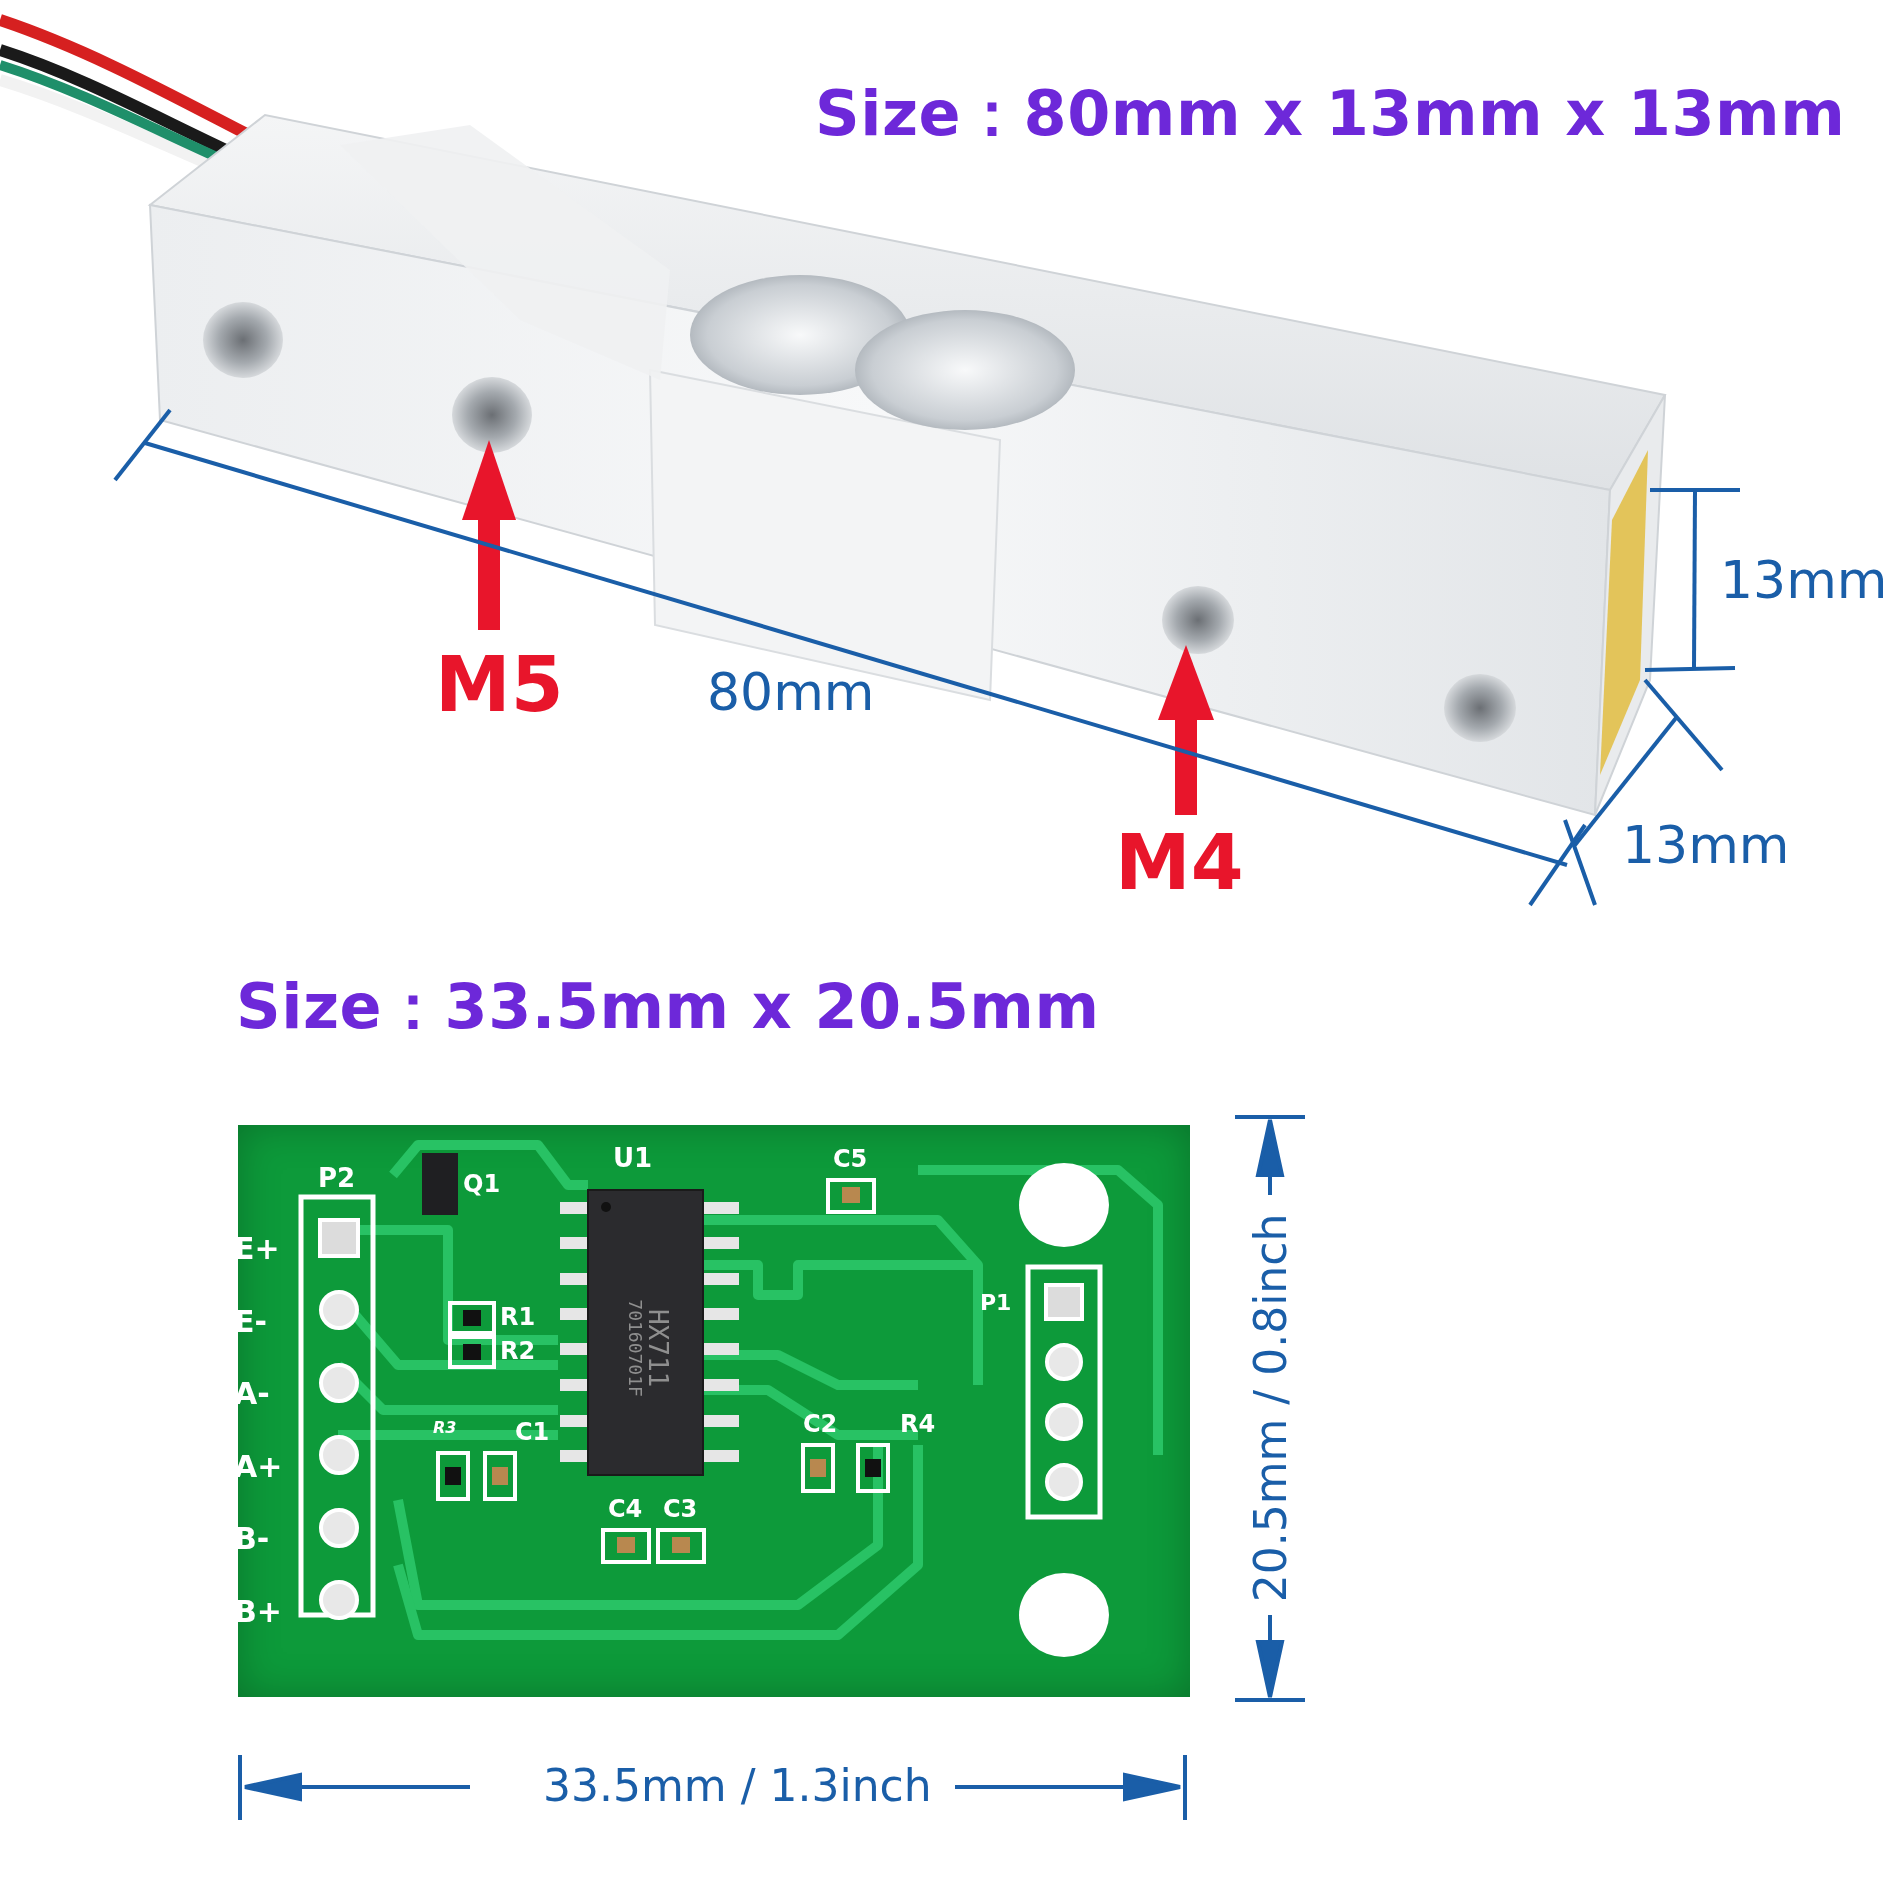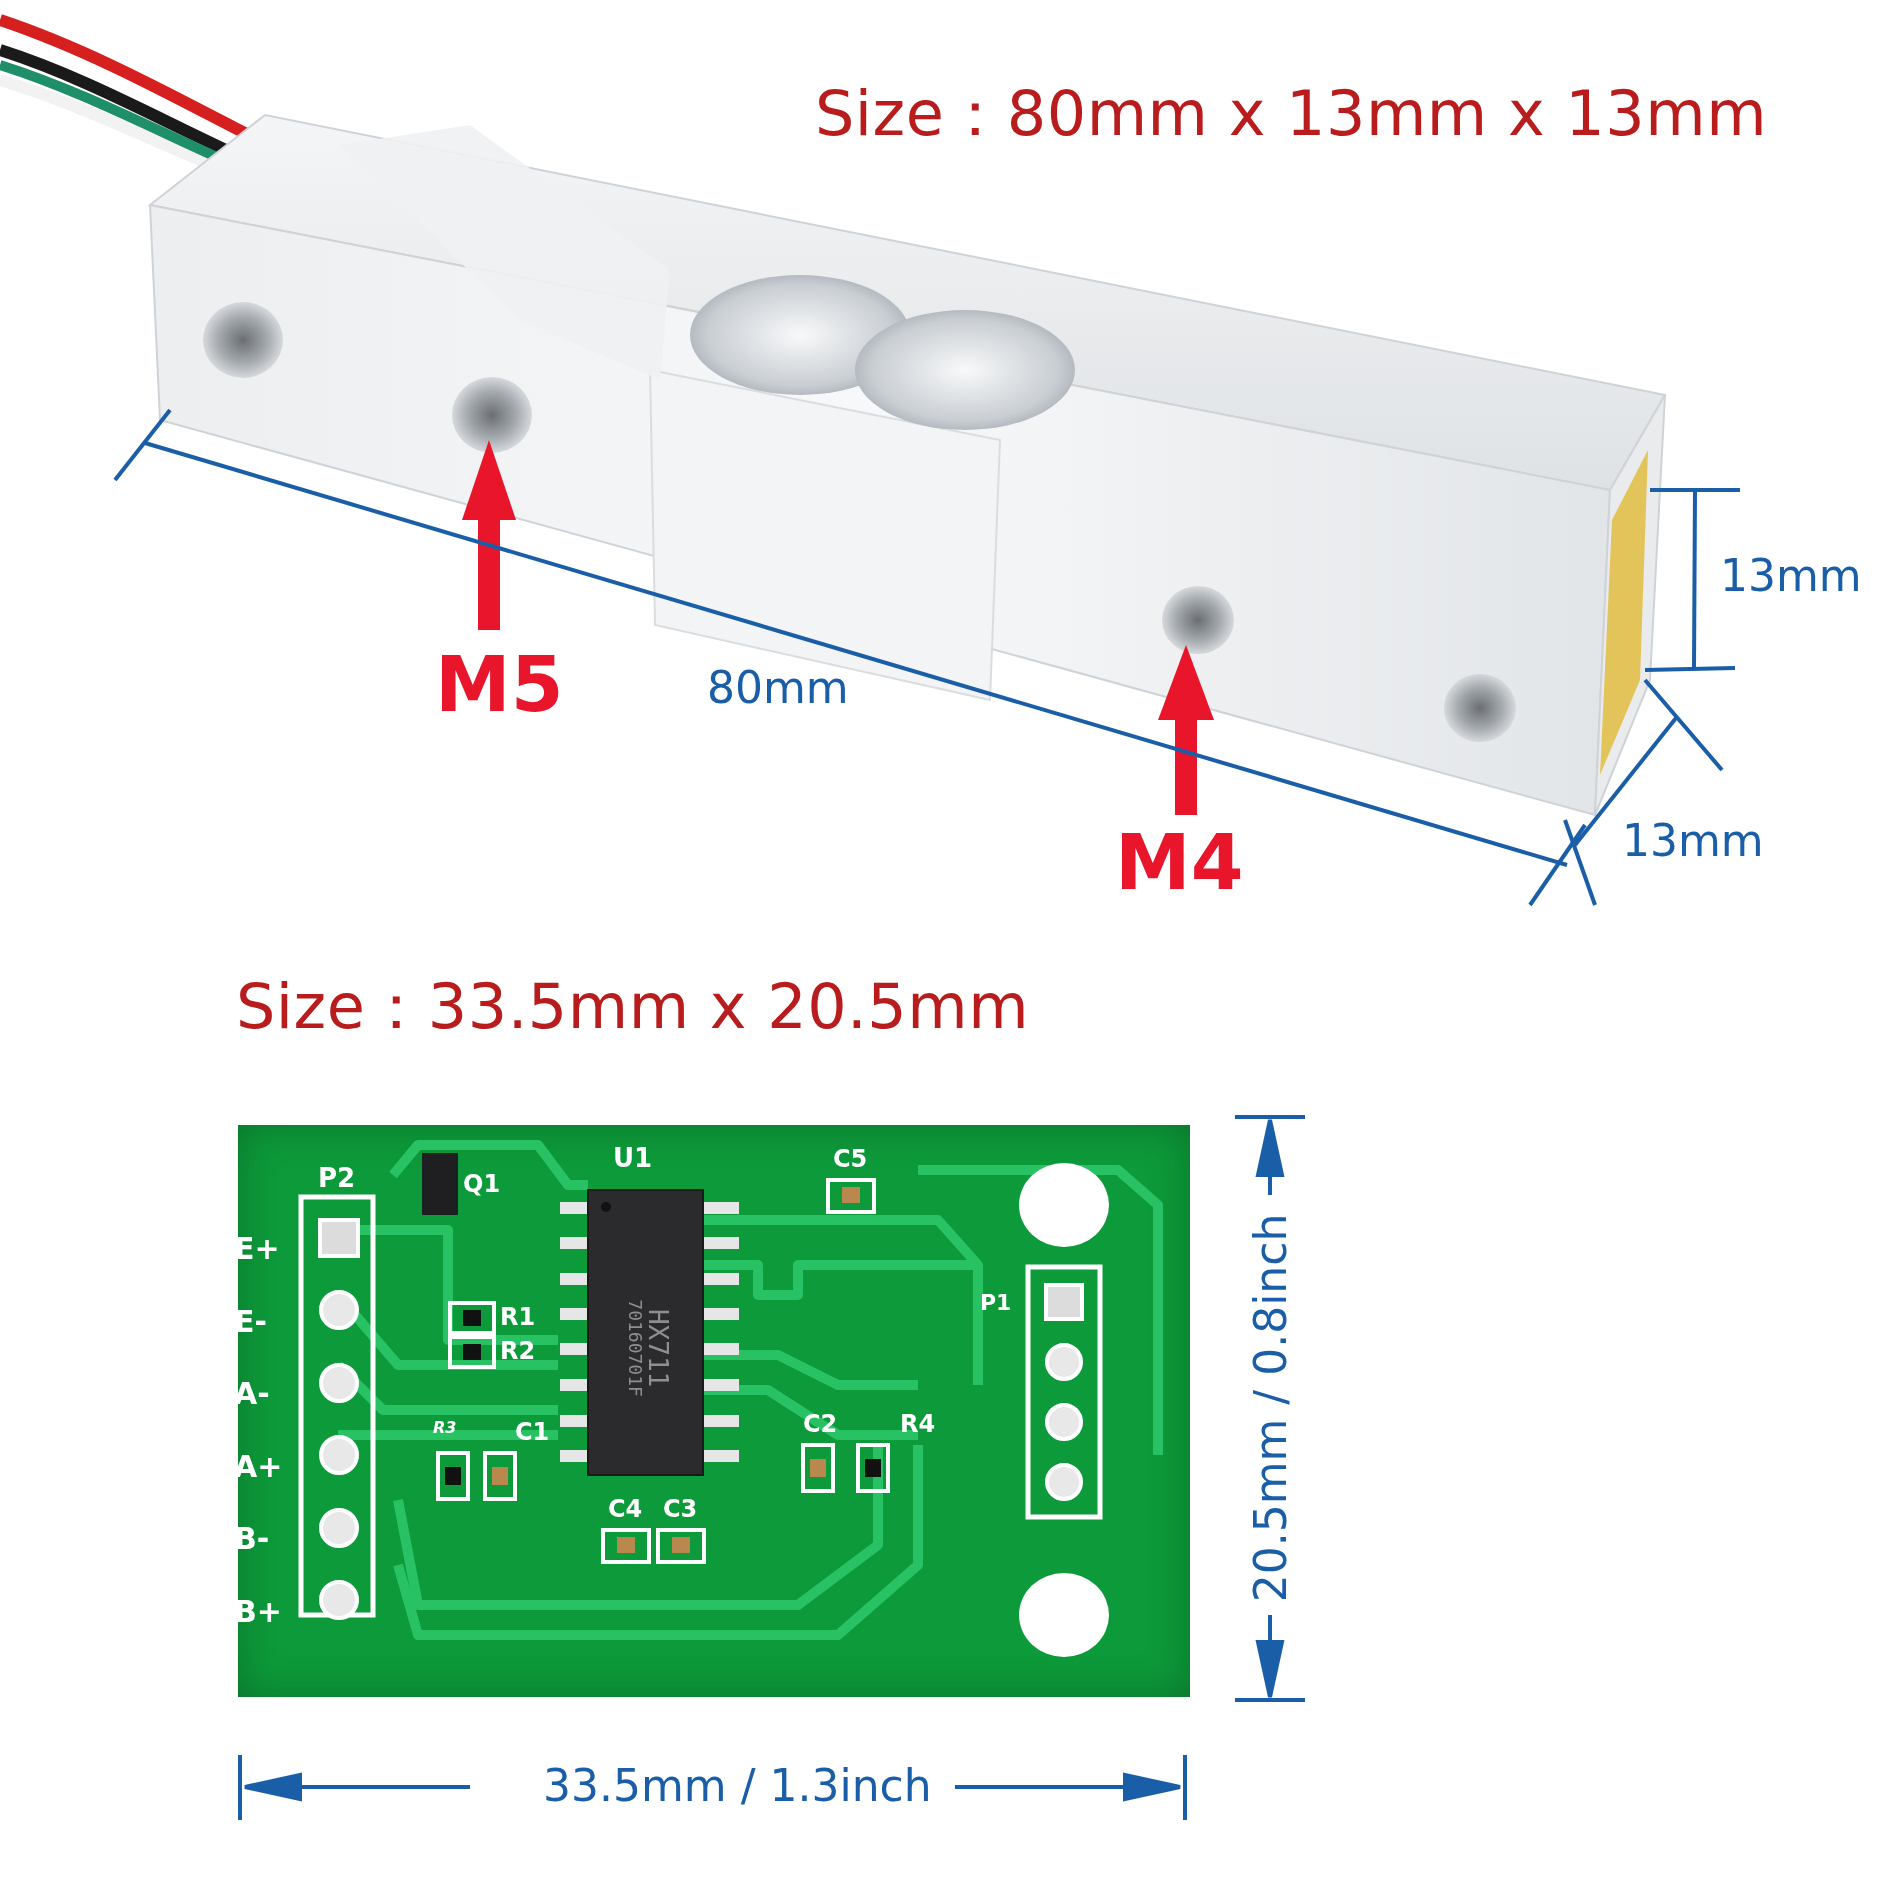--- a/index.html
+++ b/index.html
@@ -1,19 +1,19 @@
 <!DOCTYPE html>
 <html><head>
 <meta charset="utf-8">
 <style>
   html,body{margin:0;padding:0;background:#ffffff;}
   body{width:1889px;height:1889px;position:relative;overflow:hidden;font-family:"DejaVu Sans","Liberation Sans",sans-serif;}
   .abs{position:absolute;}
-  .title-red{color:#b91c1c;font-size:62px;font-family:"DejaVu Sans",sans-serif;white-space:nowrap;letter-spacing:0.5px;}
-  .dim-blue{color:#1a5ea8;font-size:44px;font-family:"DejaVu Sans",sans-serif;white-space:nowrap;}
+  .title-red{color:#6d28d9;font-size:62px;font-family:"DejaVu Sans",sans-serif;white-space:nowrap;letter-spacing:0.5px;font-weight:bold;}
+  .dim-blue{color:#1a5ea8;font-size:52px;font-family:"DejaVu Sans",sans-serif;white-space:nowrap;}
   .dim-blue-lg{color:#1a5ea8;font-size:44px;font-family:"DejaVu Sans",sans-serif;white-space:nowrap;}
   .thread-label{color:#e8152b;font-size:76px;font-weight:bold;font-family:"DejaVu Sans",sans-serif;}
   .silk{color:#ffffff;font-family:"DejaVu Sans",sans-serif;font-weight:bold;white-space:nowrap;}
   svg{position:absolute;left:0;top:0;}
 </style>
 </head>
 <body>
 
 <div>
 

